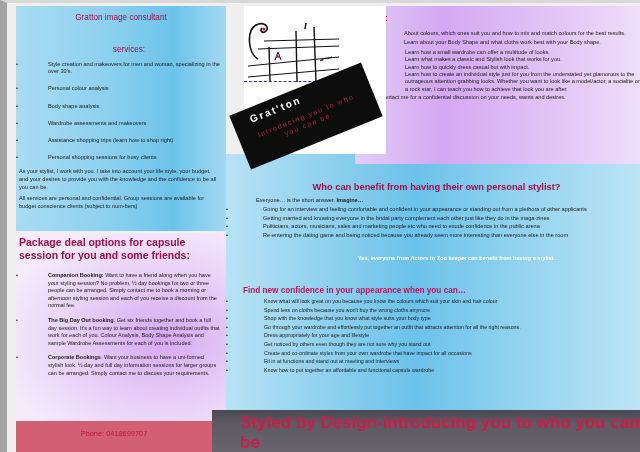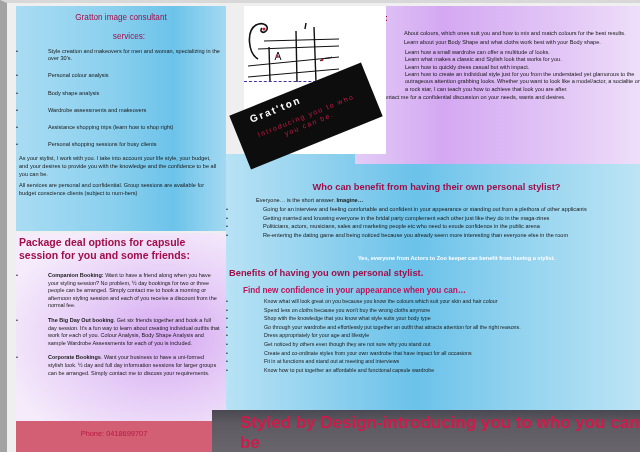--- a/index.html
+++ b/index.html
@@ -18,21 +18,21 @@
   }
   
   .left-top {
     position: absolute; left: 9px; top: 3px; width: 210px; height: 225px;
     background: linear-gradient(90deg, #a9dcf3 0%, #8bd0ee 45%, #6cc3ea 75%, #a3d9f2 100%);
   }
   .left-top h2 {
     color: #a10e4a; font-size: 8.2px; font-weight: normal; text-align: center;
     margin-top: 7px; line-height: 10px;
   }
-  .left-top h2.second { margin-top: 9px; padding-left: 16px; }
+  .left-top h2.second { margin-top: 22px; padding-left: 16px; }
   ul.bul { list-style: none; }
   ul.bul li { position: relative; }
   ul.bul li .dot {
     position: absolute; left: 0; top: 0;
   }
   .svc-list { margin-top: 6px; font-size: 5.6px; line-height: 7.2px; }
   .svc-list li { padding-left: 32px; margin-bottom: 10px; padding-right: 6px; }
   .svc-list li .dot { left: 4px; }
   .left-top p { font-size: 5.6px; line-height: 7.6px; padding: 0 8px 0 3px; }
   .left-top p.p1 { margin-top: -3px; }
@@ -164,21 +164,20 @@
   <section class="right-main">
     <div class="who-title">Who can benefit from having their own personal stylist?</div>
     <div class="who-intro"><span>Everyone… is the short answer. </span><b>Imagine…</b></div>
     <ul class="bul who-list">
       <li><span class="dot">•</span><span>Going for an interview and feeling comfortable and confident in your appearance or standing out from a plethora of other applicants</span></li>
       <li><span class="dot">•</span><span>Getting married and knowing everyone in the bridal party complement each other just like they do in the maga-zines</span></li>
       <li><span class="dot">•</span><span>Politicians, actors, musicians, sales and marketing people etc who need to exude confidence in the public arena</span></li>
       <li><span class="dot">•</span><span>Re-entering the dating game and being noticed because you already seem more interesting than everyone else in the room</span></li>
     </ul>
     <div class="yes">Yes, everyone from Actors to Zoo keeper can benefit from having a stylist.</div>
-    <div class="ben-title">Benefits of having you own personal stylist.</div>
     <div class="find-title">Find new confidence in your appearance when you can…</div>
     <ul class="bul ben-list">
       <li><span class="dot">•</span><span>Know what will look great on you because you know the colours which suit your skin and hair colour</span></li>
       <li><span class="dot">•</span><span>Spend less on cloths because you won't buy the wrong cloths anymore</span></li>
       <li><span class="dot">•</span><span>Shop with the knowledge that you know what style suits your body type</span></li>
       <li><span class="dot">•</span><span>Go through your wardrobe and effortlessly put together an outfit that attracts attention for all the right reasons.</span></li>
       <li><span class="dot">•</span><span>Dress appropriately for your age and lifestyle</span></li>
       <li><span class="dot">•</span><span>Get noticed by others even though they are not sure why you stand out</span></li>
       <li><span class="dot">•</span><span>Create and co-ordinate styles from your own wardrobe that have impact for all occasions</span></li>
       <li><span class="dot">•</span><span>Fit in at functions and stand out at meeting and interviews</span></li>

